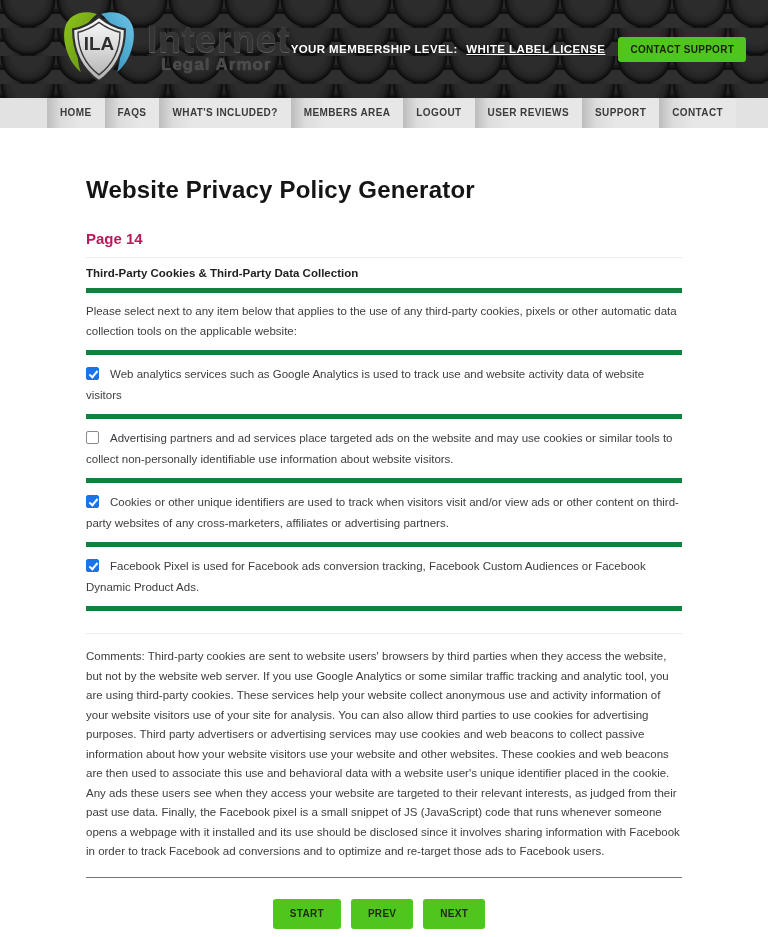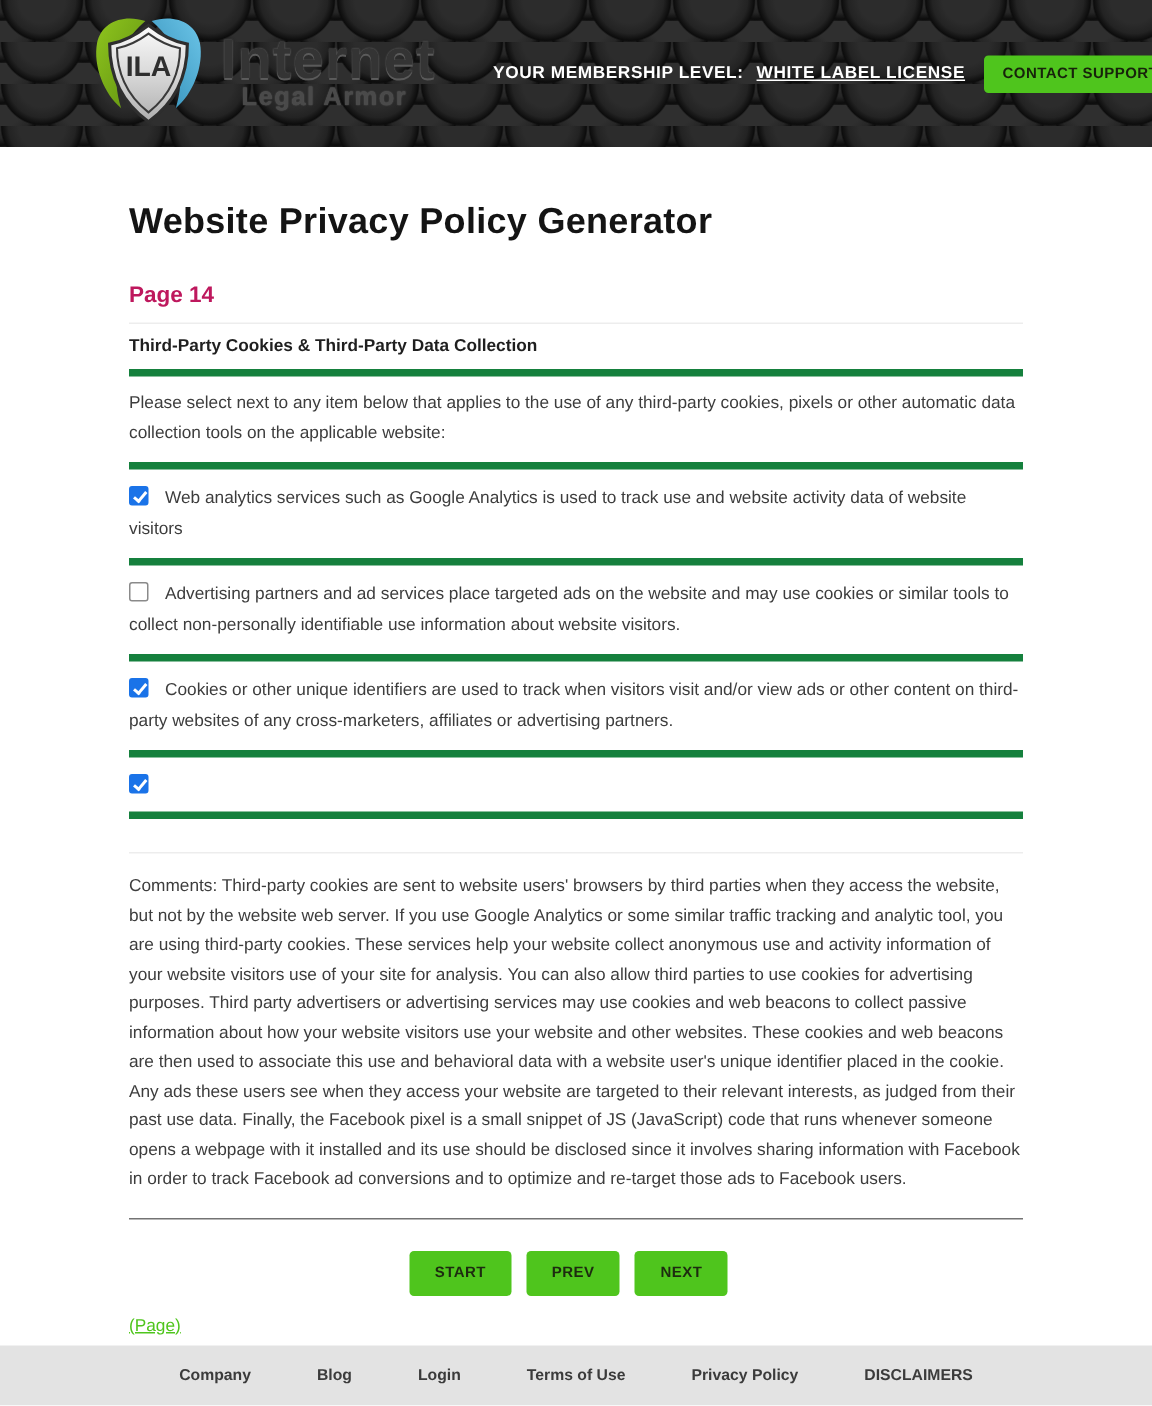--- a/index.html
+++ b/index.html
@@ -24,40 +24,40 @@
   .logo-title {
     font-size:37px; font-weight:bold; color:#343434; letter-spacing:1px; line-height:30px;
     text-shadow:0 0 1px #6e6e6e, 0 1px 0 #585858;
     text-align:right;
   }
   .logo-sub {
     font-size:17px; font-weight:bold; color:#4a4a4a; letter-spacing:1px; line-height:20px; margin-left:14px;
     text-shadow:0 0 1px #666;
   }
   .header-right { margin-left:auto; display:flex; align-items:center; }
-  .membership { color:#ffffff; font-size:11.5px; font-weight:bold; letter-spacing:.4px; white-space:nowrap;margin-left:38px; }
+  .membership { color:#ffffff; font-size:11.5px; font-weight:bold; letter-spacing:.4px; white-space:nowrap; }
   .membership-link { color:#ffffff; text-decoration:underline; margin-left:5px; cursor:pointer; }
   .btn-support {
     margin-left:13px; background:#4fc51d; border:none; border-radius:3px;
     color:#17230b; font-family:"Liberation Sans", sans-serif; font-size:10px; font-weight:bold; letter-spacing:.3px;
     padding:7px 12px; cursor:pointer; white-space:nowrap;
   }
 
   
   .main-nav { height:30px; background:#e2e2e2; display:flex; padding-left:47px; }
   .nav-item {
     height:30px; line-height:30px; padding:0 13px; font-size:10px; font-weight:bold;
     color:#3b3b3b; letter-spacing:.4px; cursor:pointer; white-space:nowrap;
     background:linear-gradient(90deg, #bdbdbd 0px, #dcdcdc 14px, #e7e7e7 34px, #e7e7e7 100%);
   }
 
   
   .main-area { flex:1; }
   .container { width:596px; margin:0 auto; }
-  .page-title { margin-top:36px; font-size:24px; font-weight:bold; color:#141414; letter-spacing:.2px; }
+  .page-title { margin-top:48px; font-size:24px; font-weight:bold; color:#141414; letter-spacing:.2px; }
   .page-label { margin-top:26px; font-size:15px; font-weight:bold; color:#be185d; padding-bottom:10px; border-bottom:1px solid #ededed; }
   .row { border-bottom:5px solid #15803d; padding:9px 0; }
   .section-heading { font-size:11.5px; font-weight:bold; color:#1f1f1f; }
   .body-text { font-size:11.5px; color:#3d3d3d; line-height:19.5px; }
   .option-text { font-size:11.5px; color:#3d3d3d; line-height:19.5px; }
   .spacer-row { height:23px; border-bottom:1px solid #ededed; }
   .comments-row { padding:13px 0 15px; border-bottom:1px solid #737373; }
 
   .cb {
     display:inline-block; width:13px; height:13px; border:1px solid #8a8a8a; border-radius:2px;
@@ -122,20 +122,30 @@
       <div class="header-right">
         <span class="membership">
           <span>YOUR MEMBERSHIP LEVEL:</span>
           <a class="membership-link">WHITE LABEL LICENSE</a>
         </span>
         <button class="btn-support">CONTACT SUPPORT</button>
       </div>
     </div>
   </header>
 
+  <nav class="main-nav">
+    <div class="nav-item">HOME</div>
+    <div class="nav-item">FAQS</div>
+    <div class="nav-item">WHAT'S INCLUDED?</div>
+    <div class="nav-item">MEMBERS AREA</div>
+    <div class="nav-item">LOGOUT</div>
+    <div class="nav-item">USER REVIEWS</div>
+    <div class="nav-item">SUPPORT</div>
+    <div class="nav-item">CONTACT</div>
+  </nav>
 
   <main class="main-area">
     <div class="container">
       <h1 class="page-title">Website Privacy Policy Generator</h1>
       <h2 class="page-label">Page 14</h2>
 
       <div class="row">
         <div class="section-heading">Third-Party Cookies &amp; Third-Party Data Collection</div>
       </div>
 
@@ -149,21 +159,21 @@
 
       <div class="row">
         <span class="cb"></span><span class="option-text">Advertising partners and ad services place targeted ads on the website and may use cookies or similar tools to collect non-personally identifiable use information about website visitors.</span>
       </div>
 
       <div class="row">
         <span class="cb checked"></span><span class="option-text">Cookies or other unique identifiers are used to track when visitors visit and/or view ads or other content on third-party websites of any cross-marketers, affiliates or advertising partners.</span>
       </div>
 
       <div class="row">
-        <span class="cb checked"></span>
+        <span class="cb checked"></span><span class="option-text">Facebook Pixel is used for Facebook ads conversion tracking, Facebook Custom Audiences or Facebook Dynamic Product Ads.</span>
       </div>
 
       <div class="spacer-row"></div>
 
       <div class="comments-row">
         <div class="body-text">Comments: Third-party cookies are sent to website users' browsers by third parties when they access the website, but not by the website web server. If you use Google Analytics or some similar traffic tracking and analytic tool, you are using third-party cookies. These services help your website collect anonymous use and activity information of your website visitors use of your site for analysis. You can also allow third parties to use cookies for advertising purposes. Third party advertisers or advertising services may use cookies and web beacons to collect passive information about how your website visitors use your website and other websites. These cookies and web beacons are then used to associate this use and behavioral data with a website user's unique identifier placed in the cookie. Any ads these users see when they access your website are targeted to their relevant interests, as judged from their past use data. Finally, the Facebook pixel is a small snippet of JS (JavaScript) code that runs whenever someone opens a webpage with it installed and its use should be disclosed since it involves sharing information with Facebook in order to track Facebook ad conversions and to optimize and re-target those ads to Facebook users.</div>
       </div>
 
       <div class="btn-row">
         <button class="btn-green">START</button>

